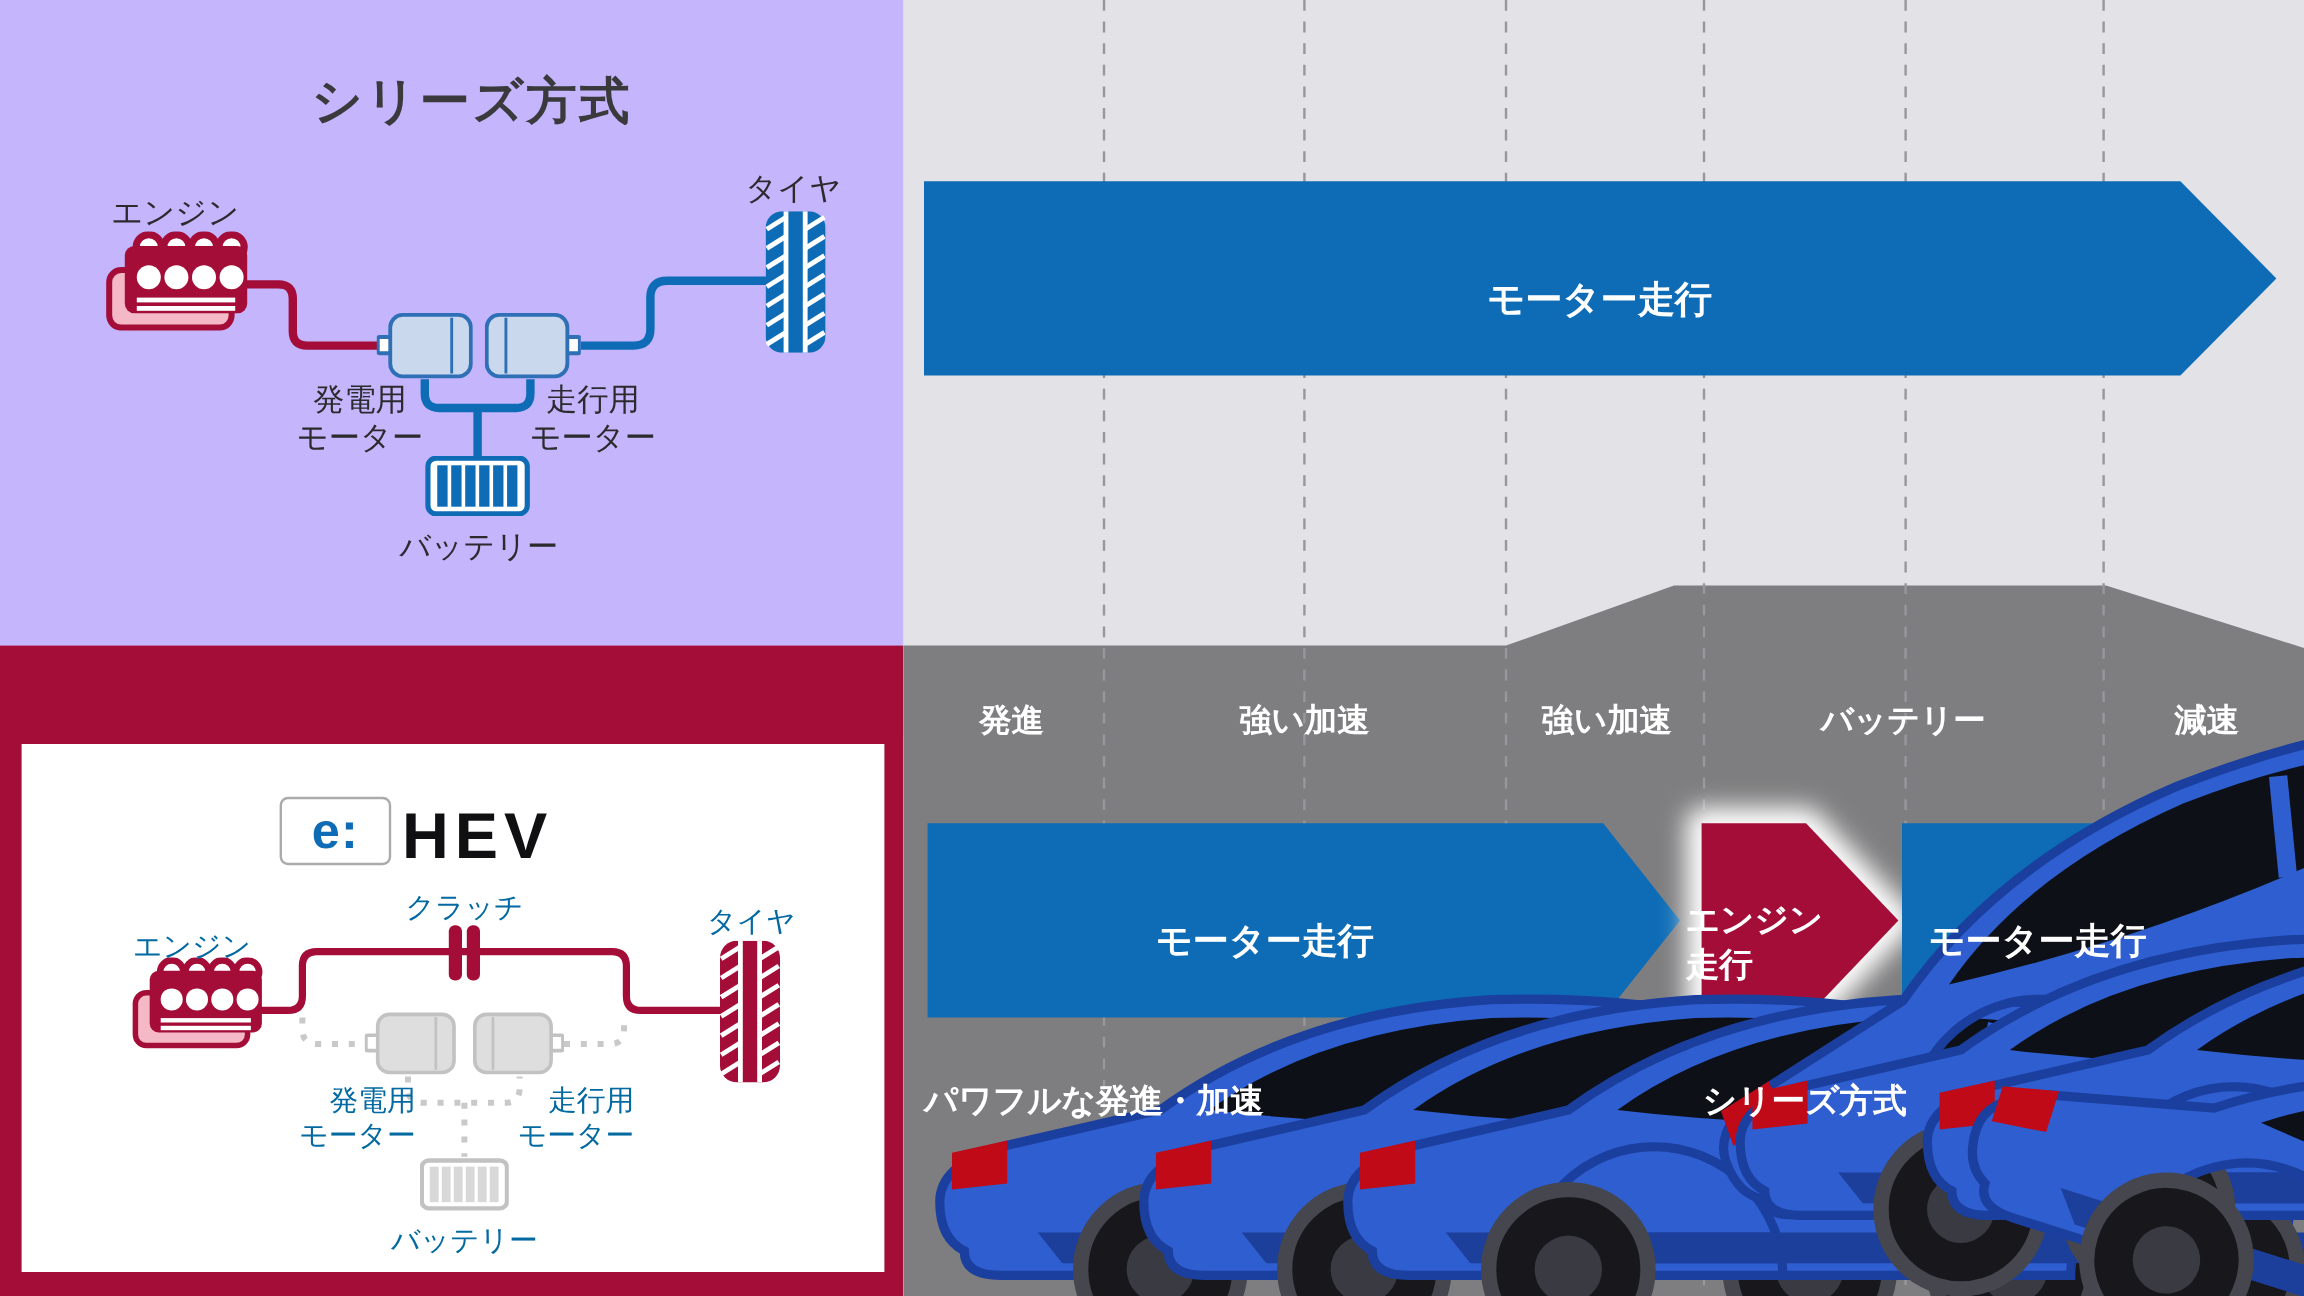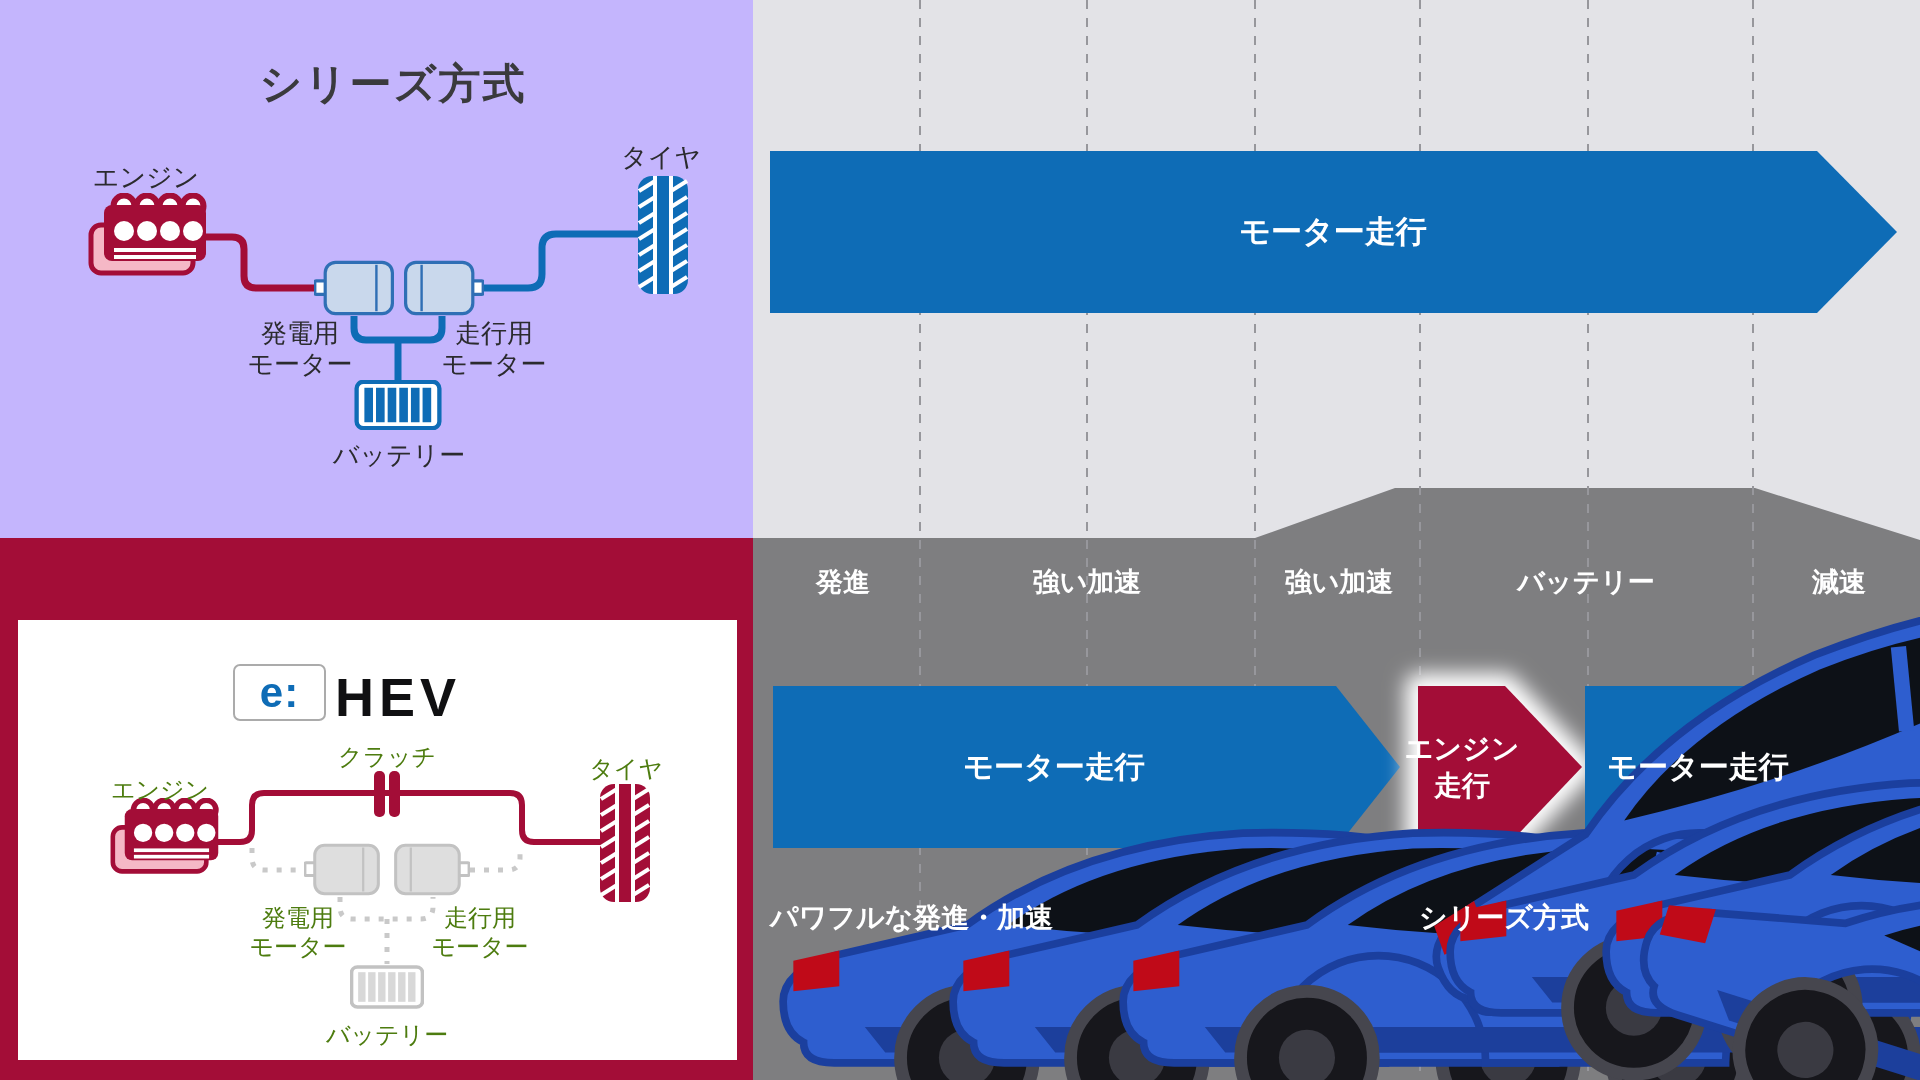--- a/index.html
+++ b/index.html
@@ -1,30 +1,30 @@
 <!DOCTYPE html>
 <html><head>
 <meta charset="utf-8">
 <style>
   html,body{margin:0;padding:0;background:#fff;}
   #stage{position:relative;width:1920px;height:1080px;overflow:hidden;
          font-family:"Liberation Sans","DejaVu Sans",sans-serif;color:#2b2b2e;}
   .abs{position:absolute;}
-  .ctr{transform:translate(-50%,-50%);text-align:center;}
+  .ctr{transform:translate(-50%,-50%);text-align:left;margin-top:18px;}
   .ctrx{transform:translateX(-50%);text-align:center;}
 
   
   #series-panel{left:0;top:0;width:753px;height:613px;background:#c4b5fd;}
   .panel-title{font-size:42px;font-weight:bold;color:#3a3a3d;letter-spacing:2px;}
   .diagram-label{font-size:26px;line-height:31px;color:#2b2b2e;white-space:nowrap;}
 
   
   #engine-mode-panel{left:0;top:538px;width:753px;height:542px;background:#A30D37;}
   #engine-mode-inner{left:18px;top:82px;width:719px;height:440px;background:#fff;}
-  .diagram-label-sm{font-size:24px;line-height:29px;color:#4d7c0f;white-space:nowrap;}
+  .diagram-label-sm{font-size:24px;line-height:29px;color:#0369a1;white-space:nowrap;text-align:right;}
   #ehev-ebox{left:215px;top:44px;width:89px;height:53px;background:#fff;border:2px solid #ababab;
              border-radius:7px;display:flex;align-items:center;justify-content:center;}
   #ehev-e{font-size:42px;font-weight:800;color:#0E6CB6;letter-spacing:1px;}
   #ehev-hev{left:317px;top:52px;font-size:54px;line-height:50px;font-weight:800;color:#101012;letter-spacing:5px;}
 
   
   #scenario-panel{left:753px;top:0;width:1167px;height:1080px;background:#E3E3E7;}
   .arrow-label{font-size:30px;font-weight:600;color:#fff;white-space:nowrap;}
   .arrow-label-2l{font-size:28px;line-height:37px;font-weight:600;color:#fff;white-space:nowrap;}
   .zone-label{font-size:27px;font-weight:700;color:#fff;white-space:nowrap;}

